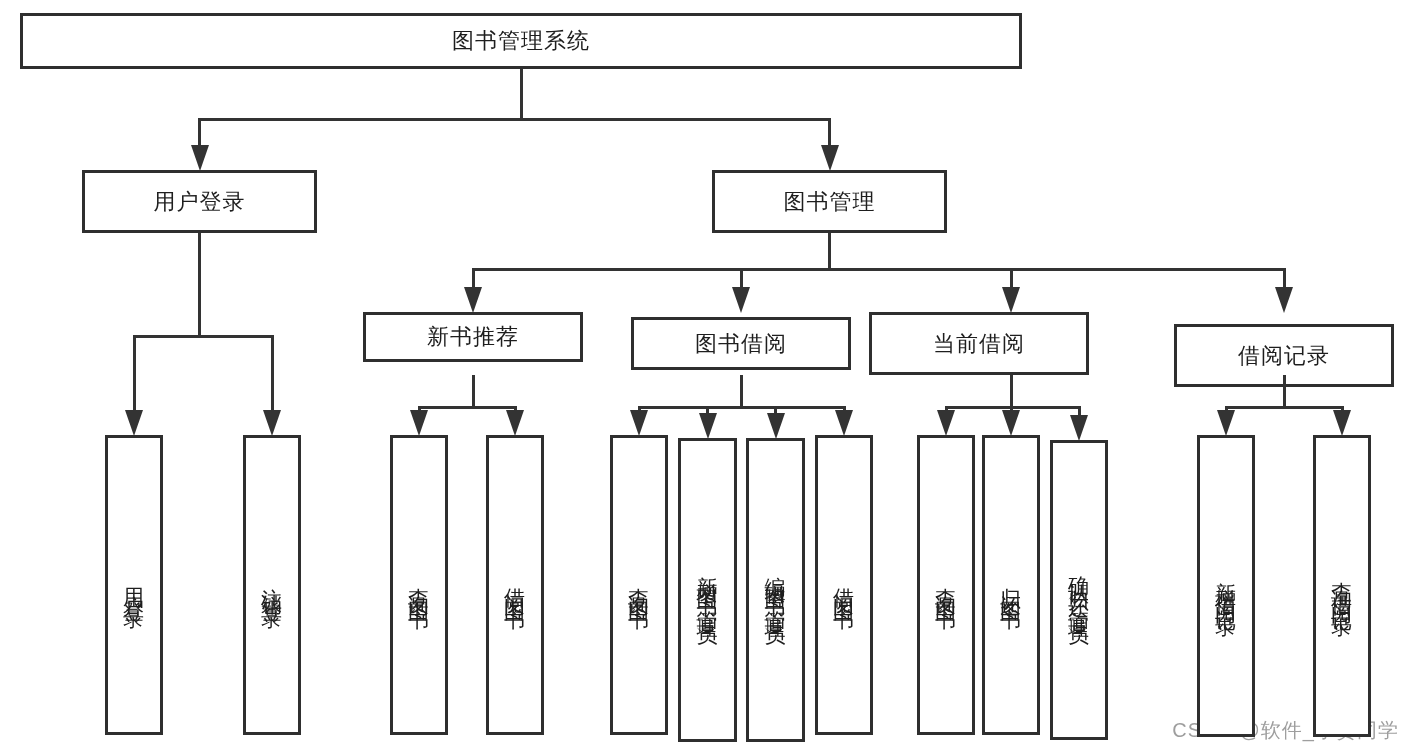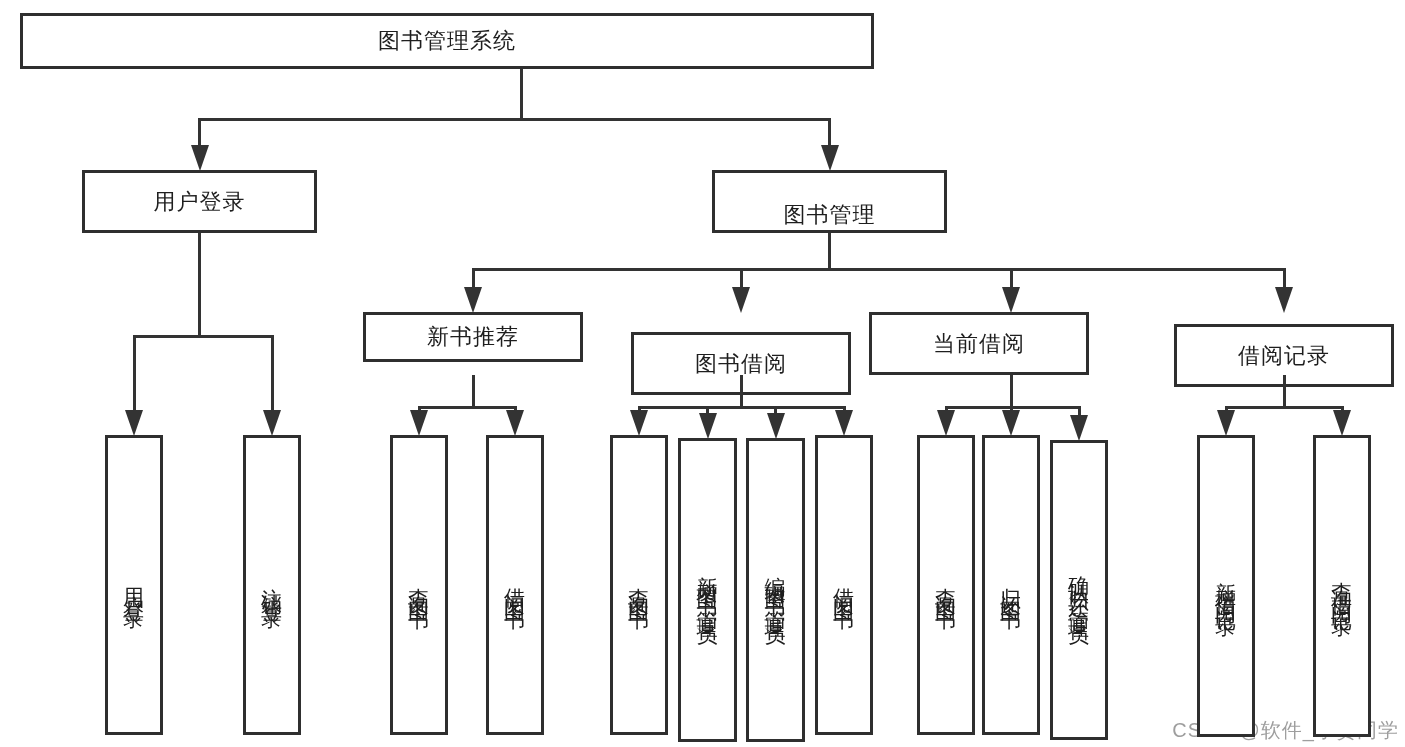--- a/index.html
+++ b/index.html
@@ -24,21 +24,21 @@
 
   #watermark{position:absolute;right:6px;bottom:3px;
          font-size:20px;letter-spacing:1px;
          color:var(--wm,#9e9e9e);white-space:nowrap;}
 </style>
 </head>
 <body>
 
 <div id="canvas">
   <div id="watermark">CSDN @软件_小贺同学</div>
-<div class="node" style="left: 20px; top: 13px; width: 854px; height: 56px; text-align: right;">
+<div class="node" style="left: 20px; top: 13px; width: 1002px; height: 56px; text-align: right;">
       <span class="lbl">图书管理系统</span>
     </div>
     <div class="cline" style="left: 519.5px; top: 69px; width: 3px; height: 52px;"></div>
     <div class="cline" style="left: 198px; top: 118px; width: 633px; height: 3px;"></div>
     <div class="cline" style="left: 198px; top: 118px; width: 3px; height: 32px;"></div>
     <div class="arrow" style="left: 190.5px; top: 145px;"></div>
     <div class="node" style="left: 82px; top: 170px; width: 235px; height: 63px;">
       <span class="lbl">用户登录</span>
     </div>
     <div class="cline" style="left: 198px; top: 233px; width: 3px; height: 105px;"></div>
@@ -48,21 +48,21 @@
     <div class="node vert" style="left: 105px; top: 435px; width: 58px; height: 300px;">
       <span class="lbl">用户登录</span>
     </div>
     <div class="cline" style="left: 270.5px; top: 335px; width: 3px; height: 80px;"></div>
     <div class="arrow" style="left: 263px; top: 410px;"></div>
     <div class="node vert" style="left: 243px; top: 435px; width: 58px; height: 300px;">
       <span class="lbl">注销登录</span>
     </div>
     <div class="cline" style="left: 828px; top: 118px; width: 3px; height: 32px;"></div>
     <div class="arrow" style="left: 820.5px; top: 145px;"></div>
-    <div class="node" style="left: 712px; top: 170px; width: 235px; height: 63px; align-items: flex-end;">
+    <div class="node" style="left: 712px; top: 170px; width: 235px; height: 63px;">
       <span class="lbl">图书管理</span>
     </div>
     <div class="cline" style="left: 828px; top: 233px; width: 3px; height: 38px;"></div>
     <div class="cline" style="left: 471.5px; top: 268px; width: 814px; height: 3px;"></div>
     <div class="cline" style="left: 471.5px; top: 268px; width: 3px; height: 24px;"></div>
     <div class="arrow" style="left: 464px; top: 287px;"></div>
     <div class="node" style="left: 363px; top: 312px; width: 220px; height: 50px;">
       <span class="lbl">新书推荐</span>
     </div>
     <div class="cline" style="left: 471.5px; top: 375px; width: 3px; height: 34px;"></div>
@@ -72,21 +72,21 @@
     <div class="node vert" style="left: 390px; top: 435px; width: 58px; height: 300px;">
       <span class="lbl">查询图书</span>
     </div>
     <div class="cline" style="left: 513.5px; top: 406px; width: 3px; height: 9px;"></div>
     <div class="arrow" style="left: 506px; top: 410px;"></div>
     <div class="node vert" style="left: 486px; top: 435px; width: 58px; height: 300px;">
       <span class="lbl">借阅图书</span>
     </div>
     <div class="cline" style="left: 739.5px; top: 268px; width: 3px; height: 24px;"></div>
     <div class="arrow" style="left: 732px; top: 287px;"></div>
-    <div class="node" style="left: 631px; top: 332px; width: 220px; height: 63px;">
+    <div class="node" style="left: 631px; top: 317px; width: 220px; height: 53px;">
       <span class="lbl">图书借阅</span>
     </div>
     <div class="cline" style="left: 739.5px; top: 375px; width: 3px; height: 34px;"></div>
     <div class="cline" style="left: 637.5px; top: 406px; width: 208px; height: 3px;"></div>
     <div class="cline" style="left: 637.5px; top: 406px; width: 3px; height: 9px;"></div>
     <div class="arrow" style="left: 630px; top: 410px;"></div>
     <div class="node vert" style="left: 610px; top: 435px; width: 58px; height: 300px;">
       <span class="lbl">查询图书</span>
     </div>
     <div class="cline" style="left: 706px; top: 406px; width: 3px; height: 12px;"></div>

